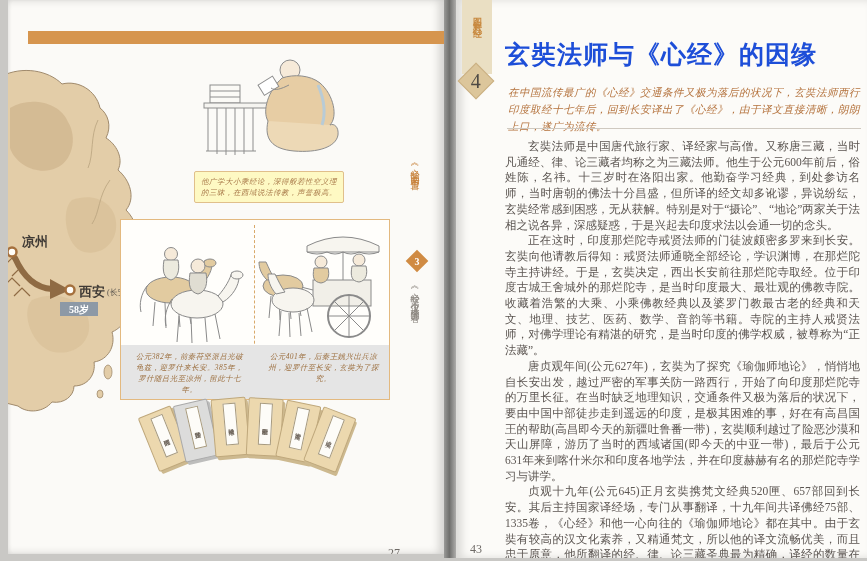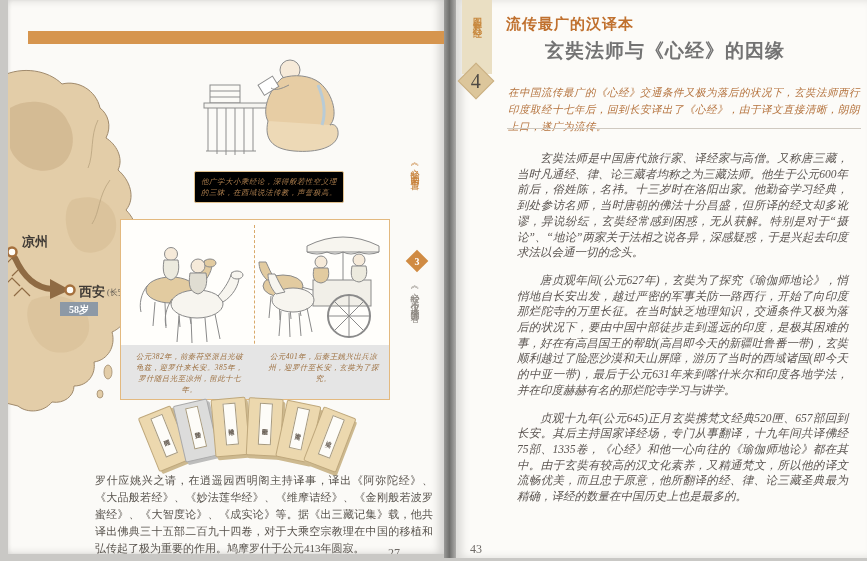--- a/index.html
+++ b/index.html
@@ -18,21 +18,21 @@
   .page-right{
     left:456px;width:411px;height:558px;background:#fcfbf8;
     box-shadow:inset 6px 0 9px rgba(0,0,0,.13);
   }
   .abs{position:absolute;}
 
   
   .accent-bar{left:20px;top:31px;right:0;height:13px;background:#d6954e;}
   .monk-caption{
     left:186px;top:171px;width:136px;padding:4px 6px;
-    border:1px solid #e0bf8b;border-radius:2px;background:#000000;
+    border:1px solid #e0bf8b;border-radius:2px;background:#fef9c3;
     font-size:7.5px;line-height:11px;color:#aa7c4c;font-style:italic;
     letter-spacing:.5px;
   }
   .scene-panel{left:112px;top:219px;width:268px;height:179px;
     border:1px solid #e3b97f;background:#fffefb;}
   .panel-divider{position:absolute;left:133px;top:5px;bottom:5px;width:0;
     border-left:1px dashed #d9a96a;}
   .panel-captions{position:absolute;left:0;right:0;bottom:0;height:54px;
     background:#e5e5e5;display:flex;text-align:center;}
   .panel-captions .cap{
@@ -65,28 +65,28 @@
   .ribbon{left:6px;top:0;width:30px;height:74px;background:#eadfc3;}
   .ribbon-label{position:absolute;left:50%;top:10px;transform:translateX(-50%);
     writing-mode:vertical-rl;text-orientation:upright;
     font-size:9px;letter-spacing:4px;color:#c8893f;font-weight:bold;}
   .diamond4{left:7px;top:68px;width:24px;height:24px;background:#dcc69b;
     border:1px solid #cbb184;transform:rotate(45deg);
     display:flex;align-items:center;justify-content:center;}
   .diamond4 span{transform:rotate(-45deg);font-size:20px;color:#4e4a44;}
   .kicker{left:50px;top:15px;font-size:15px;font-weight:bold;
     color:#c0712f;letter-spacing:1px;}
-  .main-title{left:49px;top:38px;font-size:19px;font-weight:bold;
-    color:#737373;letter-spacing:1px;margin-left:40px;}
+  .main-title{left:49px;top:38px;font-size:25px;font-weight:bold;
+    color:#1d4ed8;letter-spacing:1px;}
   .intro{left:52px;top:84px;width:352px;font-size:10.5px;line-height:17px;
     color:#b5743f;font-style:italic;text-align:justify;letter-spacing:.5px;}
   .divider{left:51px;top:128px;width:354px;height:1px;background:#cfc9c0;}
   .body-col{left:49px;top:139px;width:355px;font-size:11.5px;line-height:15.7px;
     color:#5b5551;text-align:justify;}
-  .body-col p{margin:12px;text-indent:2em;font-style:italic;}
+  .body-col p{margin:0;text-indent:2em;}
 
   svg text{font-family:"Liberation Serif","DejaVu Serif",serif;}
 </style>
 </head>
 <body>
 
 <div class="spread">
 
   <div class="page page-left">
 
@@ -236,21 +236,20 @@
         <div class="book-label">金刚般若</div>
       </div>
       <div class="book" style="left:122px;top:4px;transform:rotate(12deg);">
         <div class="book-label">大智度论</div>
       </div>
       <div class="book" style="left:150px;top:11px;transform:rotate(21deg);">
         <div class="book-label">成实论</div>
       </div>
     </div>
 
-    <div class="abs bottom-text">罗什应姚兴之请，在逍遥园西明阁主持译事，译出《阿弥陀经》、《大品般若经》、《妙法莲华经》、《维摩诘经》、《金刚般若波罗蜜经》、《大智度论》、《成实论》等。据《出三藏记集》载，他共译出佛典三十五部二百九十四卷，对于大乘空宗教理在中国的移植和弘传起了极为重要的作用。鸠摩罗什于公元413年圆寂。</div>
 
     <div class="abs chapter-vert">《心经》的由来与主旨</div>
     <div class="abs diamond3">
       <span>3</span>
     </div>
     <div class="abs section-vert">《心经》第一个汉译本的译者</div>
 
     <div class="abs pageno pageno-left">27</div>
   </div>
 
@@ -258,27 +257,27 @@
 
   <div class="page page-right">
 
     <div class="abs ribbon">
       <div class="ribbon-label">图解心经</div>
     </div>
     <div class="abs diamond4">
       <span>4</span>
     </div>
 
-    <div class="abs kicker">流传最广的汉译本</div>
     <div class="abs main-title">玄奘法师与《心经》的因缘</div>
     <div class="abs intro">在中国流传最广的《心经》交通条件又极为落后的状况下，玄奘法师西行印度取经十七年后，回到长安译出了《心经》，由于译文直接清晰，朗朗上口，遂广为流传。</div>
     <div class="abs divider"></div>
 
     <div class="abs body-col">
       <p>玄奘法师是中国唐代旅行家、译经家与高僧。又称唐三藏，当时凡通经、律、论三藏者均称之为三藏法师。他生于公元600年前后，俗姓陈，名祎。十三岁时在洛阳出家。他勤奋学习经典，到处参访名师，当时唐朝的佛法十分昌盛，但所译的经文却多讹谬，异说纷纭，玄奘经常感到困惑，无从获解。特别是对于“摄论”、“地论”两家关于法相之说各异，深感疑惑，于是兴起去印度求法以会通一切的念头。</p>
+      <p>正在这时，印度那烂陀寺戒贤法师的门徒波颇密多罗来到长安。玄奘向他请教后得知：戒贤法师通晓全部经论，学识渊博，在那烂陀寺主持讲经。于是，玄奘决定，西出长安前往那烂陀寺取经。位于印度古城王舍城外的那烂陀寺，是当时印度最大、最壮观的佛教寺院。收藏着浩繁的大乘、小乘佛教经典以及婆罗门教最古老的经典和天文、地理、技艺、医药、数学、音韵等书籍。寺院的主持人戒贤法师，对佛学理论有精湛的研究，是当时印度的佛学权威，被尊称为“正法藏”。</p>
       <p>唐贞观年间(公元627年)，玄奘为了探究《瑜伽师地论》，悄悄地自长安出发，越过严密的军事关防一路西行，开始了向印度那烂陀寺的万里长征。在当时缺乏地理知识，交通条件又极为落后的状况下，要由中国中部徒步走到遥远的印度，是极其困难的事，好在有高昌国王的帮助(高昌即今天的新疆吐鲁番一带)，玄奘顺利越过了险恶沙漠和天山屏障，游历了当时的西域诸国(即今天的中亚一带)，最后于公元631年来到喀什米尔和印度各地学法，并在印度赫赫有名的那烂陀寺学习与讲学。</p>
       <p>贞观十九年(公元645)正月玄奘携梵文经典520匣、657部回到长安。其后主持国家译经场，专门从事翻译，十九年间共译佛经75部、1335卷，《心经》和他一心向往的《瑜伽师地论》都在其中。由于玄奘有较高的汉文化素养，又精通梵文，所以他的译文流畅优美，而且忠于原意，他所翻译的经、律、论三藏圣典最为精确，译经的数量在中国历史上也是最多的。</p>
     </div>
 
     <div class="abs pageno pageno-right">43</div>
   </div>
 
 </div>
 
 </body></html>

